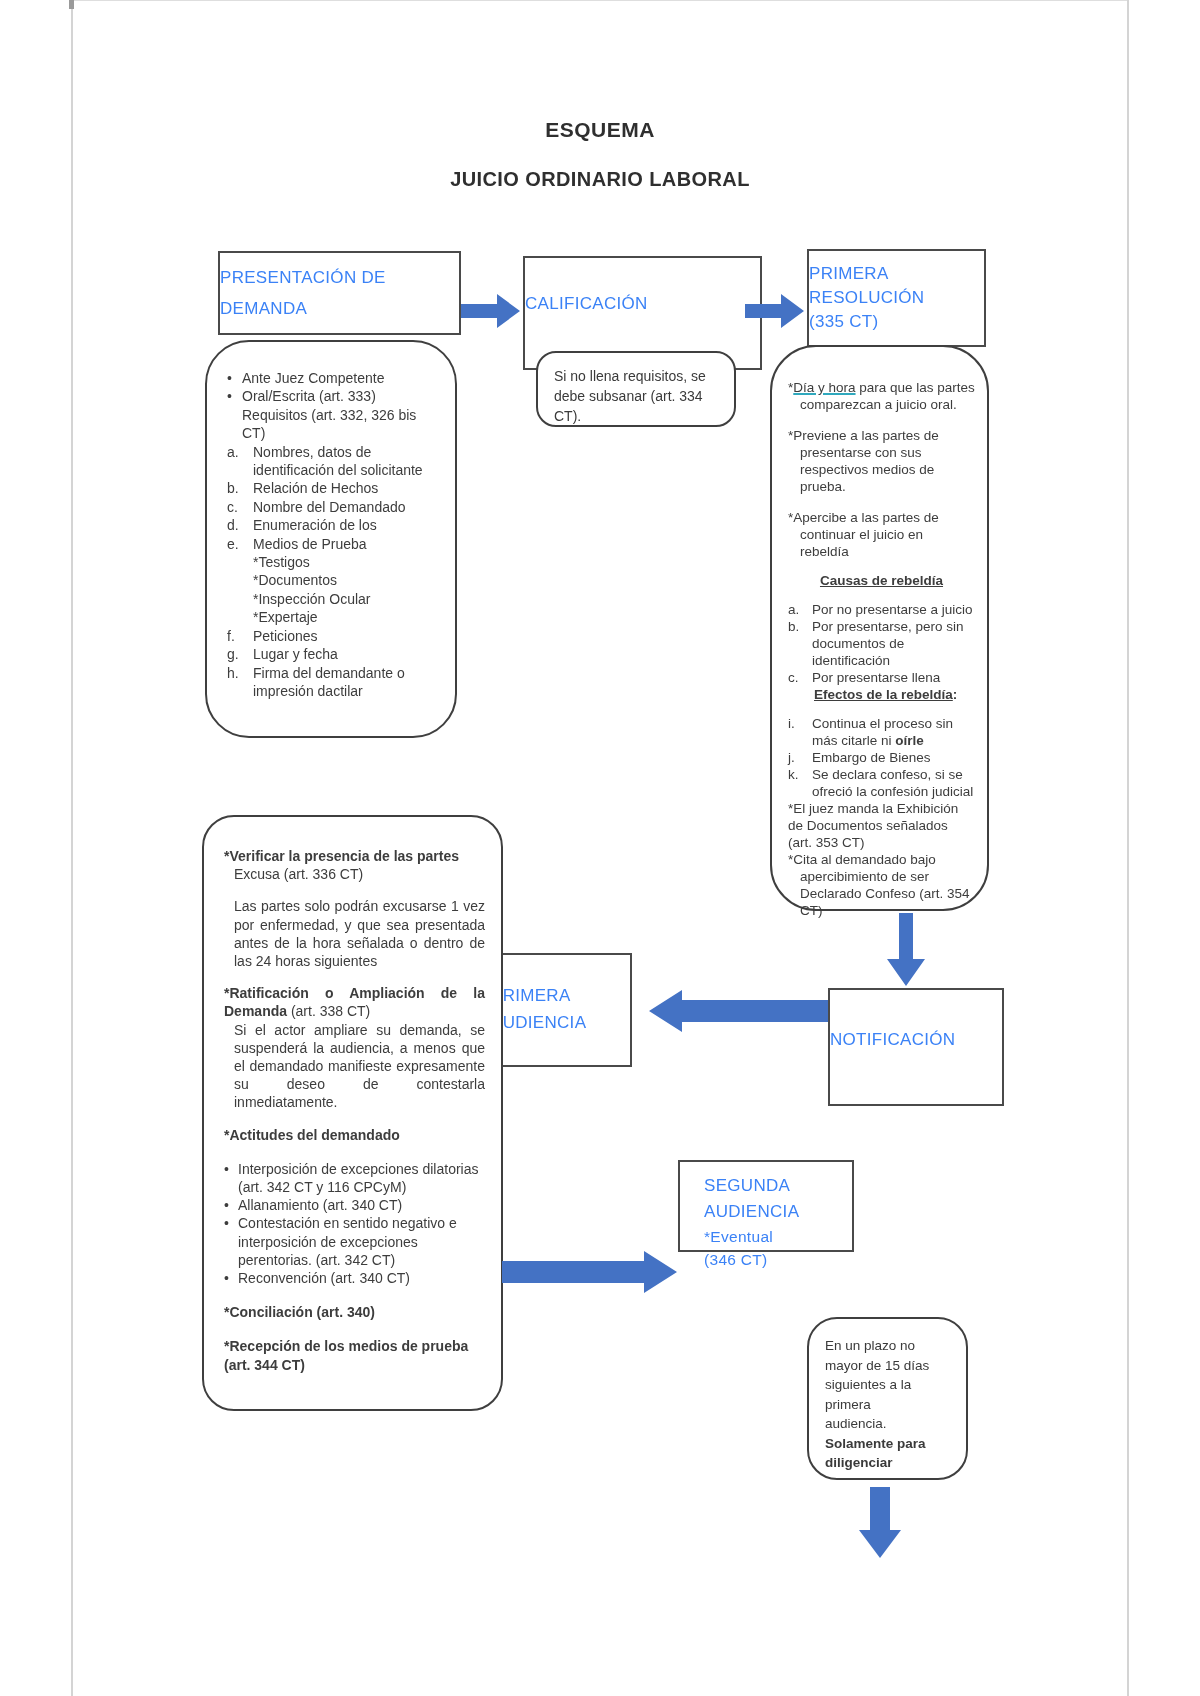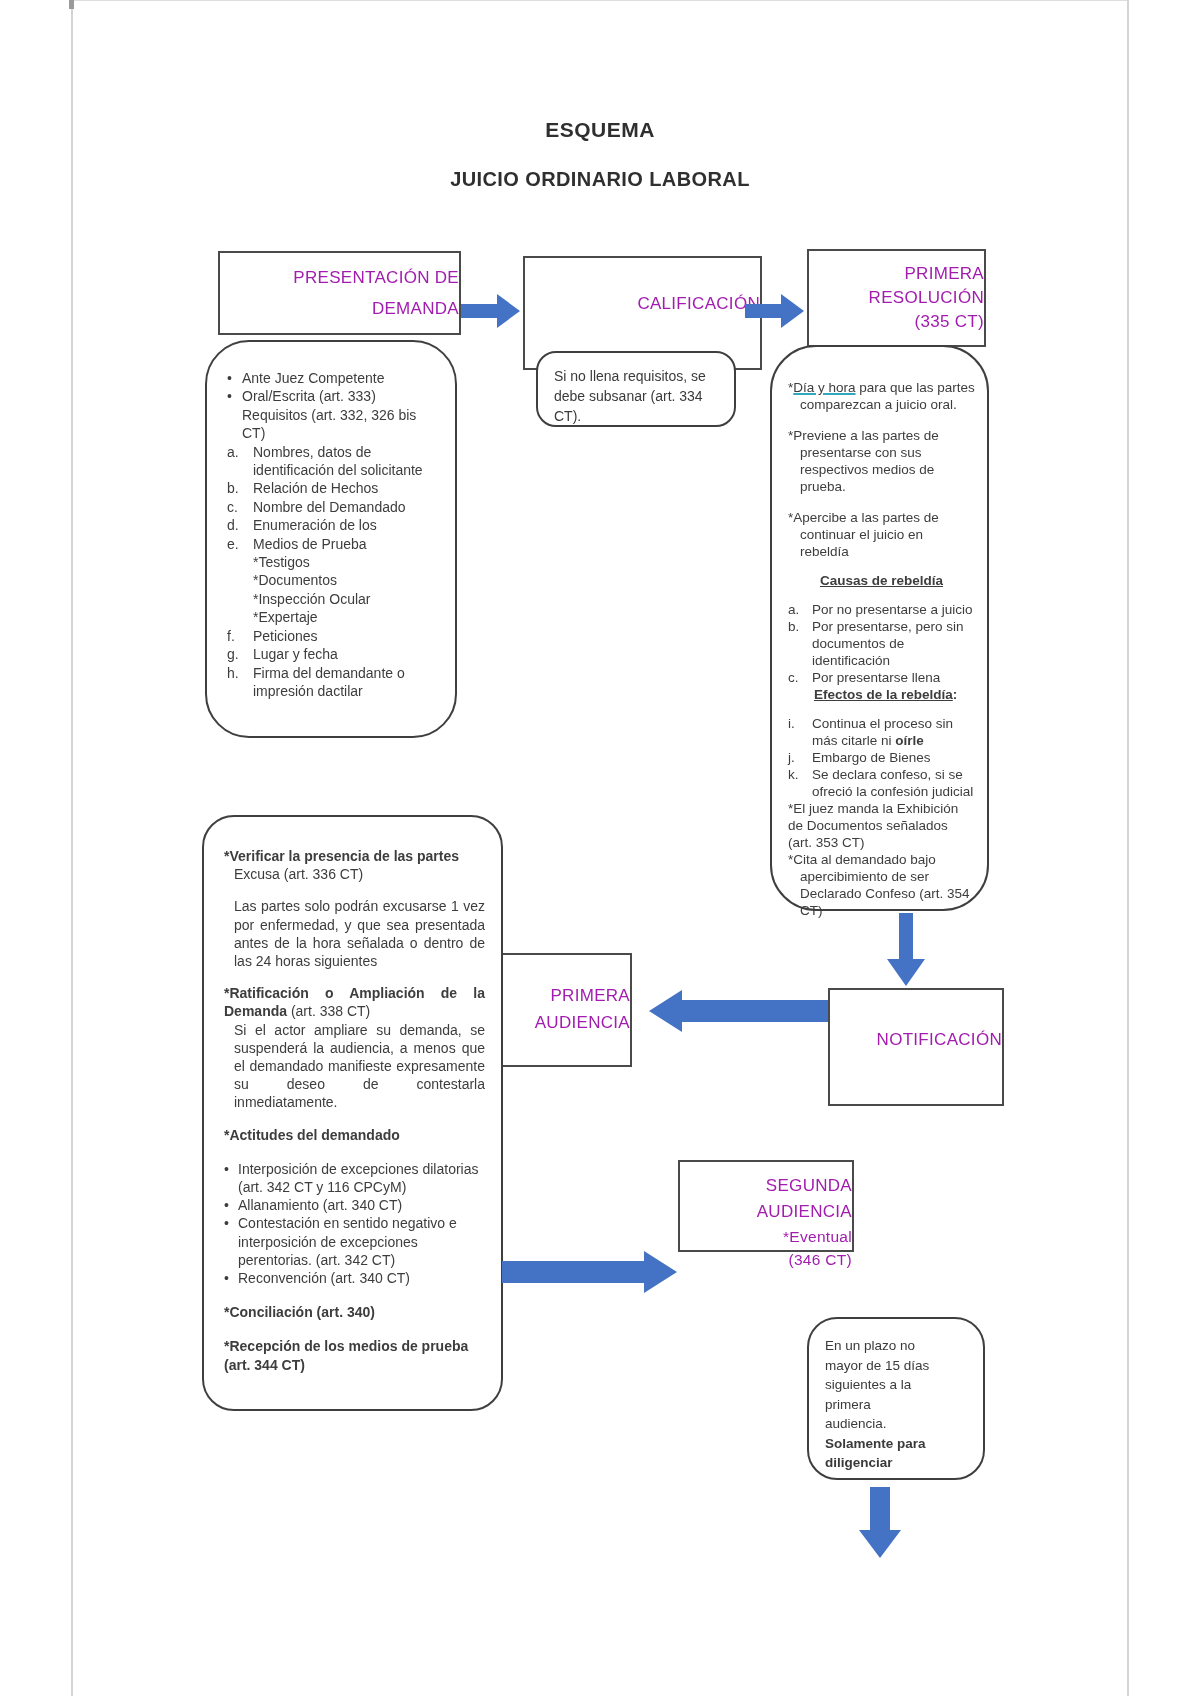--- a/index.html
+++ b/index.html
@@ -17,21 +17,21 @@
 
   .title{position:absolute;left:0;top:118px;width:1200px;text-align:center;
          font-size:21px;font-weight:bold;letter-spacing:.5px;color:#2f2f2f;}
   .subtitle{position:absolute;left:0;top:168px;width:1200px;text-align:center;
          font-size:20px;font-weight:bold;letter-spacing:.4px;color:#2f2f2f;}
 
   .rect{position:absolute;background:#fff;border:2px solid #4a4a4a;box-sizing:border-box;}
   .round{position:absolute;background:#fff;border:2px solid #3f3f3f;box-sizing:border-box;}
   .arrow{position:absolute;}
 
-  .box-title{font-size:17px;color:#a21caf;letter-spacing:.3px;text-align:right;}
+  .box-title{font-size:17px;color:#3b82f6;letter-spacing:.3px;text-align:left;}
 
   
   .b-presentacion{left:218px;top:251px;width:243px;height:84px;display:flex;flex-direction:column;justify-content:center;gap:11px;}
   .b-calificacion{left:523px;top:256px;width:239px;height:114px;padding-top:36px;}
   .b-resolucion{left:807px;top:249px;width:179px;height:98px;padding-top:11px;line-height:24px;}
 
   
   .b-demanda{left:205px;top:340px;width:252px;height:398px;border-radius:44px;
              padding:27px 26px 8px 20px;font-size:14px;line-height:18.4px;color:#3d3d3d;}
   .row{display:flex;}
@@ -69,21 +69,21 @@
   .ind8{margin-left:10px;}
   .just{text-align:justify;text-align-last:left;}
   .b-verificar .row .k{flex:0 0 14px;}
   .bold{font-weight:bold;}
 
   
   .a-right2{left:502px;top:1248px;}
   .b-segunda{left:678px;top:1160px;width:176px;height:92px;padding-top:11px;padding-left:24px;}
   .b-segunda .l-big{font-size:17px;line-height:26px;}
   .b-segunda .l-small{font-size:15.5px;line-height:23px;}
-  .b-plazo{left:807px;top:1317px;width:178px;height:163px;border-radius:30px;
+  .b-plazo{left:807px;top:1317px;width:161px;height:163px;border-radius:30px;
            padding:17px 8px 6px 16px;font-size:13.5px;line-height:19.5px;}
   .a-down2{left:858px;top:1487px;}
 </style>
 </head>
 <body>
 
 <div class="page">
 
   <div class="edge-left"></div>
   <div class="edge-right"></div>

